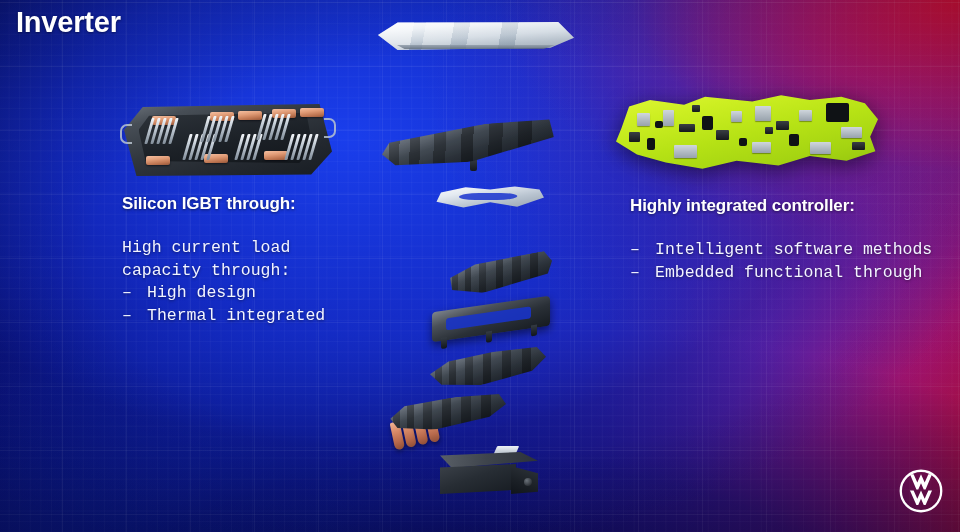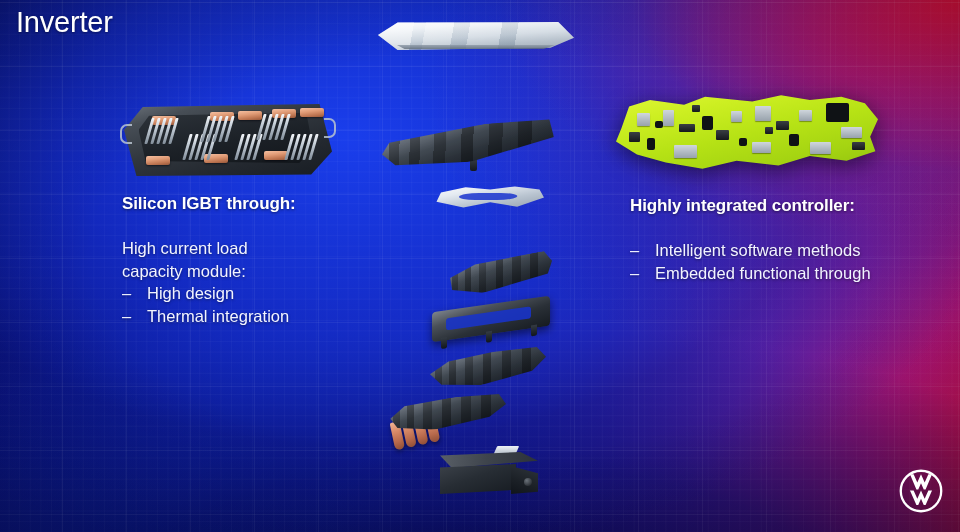--- a/index.html
+++ b/index.html
@@ -26,30 +26,30 @@
       linear-gradient(to bottom, rgba(255,255,255,0.028) 1px, transparent 1px);
     background-size: 64px 64px, 64px 64px, 10.6px 10.6px, 10.6px 10.6px;
     background-position: -2px 2px, -2px 2px, -2px 2px, -2px 2px;
   }
   #vign { position:absolute; inset:0; z-index:4; pointer-events:none;
     background: radial-gradient(ellipse 78% 72% at 50% 48%, rgba(0,0,0,0) 52%, rgba(0,0,8,0.30) 100%); }
 
   
   #title {
     position:absolute; left:16px; top:6px; z-index:12;
-    font-size:29px; font-weight:normal; color:#ffffff; letter-spacing:-0.2px;
+    font-size:29px; font-weight:bold; color:#ffffff; letter-spacing:-0.2px;
     text-shadow:0 1px 3px rgba(0,0,0,0.45);
   }
 
   
   .txtblock { position:absolute; z-index:12; color:#fff; }
   .tb-head { font-size:17px; font-weight:bold; letter-spacing:-0.1px;
              text-shadow:0 1px 3px rgba(0,0,0,0.5); white-space:nowrap; }
   .tb-body { margin-top:23px; font-size:16.5px; font-weight:400; line-height:22.5px;
-             color:#f2f4ff; text-shadow:0 1px 3px rgba(0,0,0,0.45); }
+             color:#f2f4ff; text-shadow:0 1px 3px rgba(0,0,0,0.45);font-family:Liberation Mono, monospace; }
   .tb-line { white-space:nowrap; }
   .tb-bullet { display:flex; white-space:nowrap; }
   .tb-dash { width:25px; flex:0 0 25px; }
 
   #block-left  { left:122px; top:194px; }
   #block-right { left:630px; top:196px; }
 
   
   .part { position:absolute; z-index:8; }
 
@@ -316,28 +316,28 @@
 
   <div id="grid"></div>
   <div id="vign"></div>
 
   <div id="title">Inverter</div>
 
   <div class="txtblock" id="block-left">
     <div class="tb-head">Silicon IGBT through:</div>
     <div class="tb-body">
       <div class="tb-line">High current load</div>
-      <div class="tb-line">capacity module:</div>
+      <div class="tb-line">capacity through:</div>
       <div class="tb-bullet">
         <span class="tb-dash">–</span>
         <span>High design</span>
       </div>
       <div class="tb-bullet">
         <span class="tb-dash">–</span>
-        <span>Thermal integration</span>
+        <span>Thermal integrated</span>
       </div>
     </div>
   </div>
 
   <div class="txtblock" id="block-right">
     <div class="tb-head">Highly integrated controller:</div>
     <div class="tb-body">
       <div class="tb-bullet">
         <span class="tb-dash">–</span>
         <span>Intelligent software methods</span>

